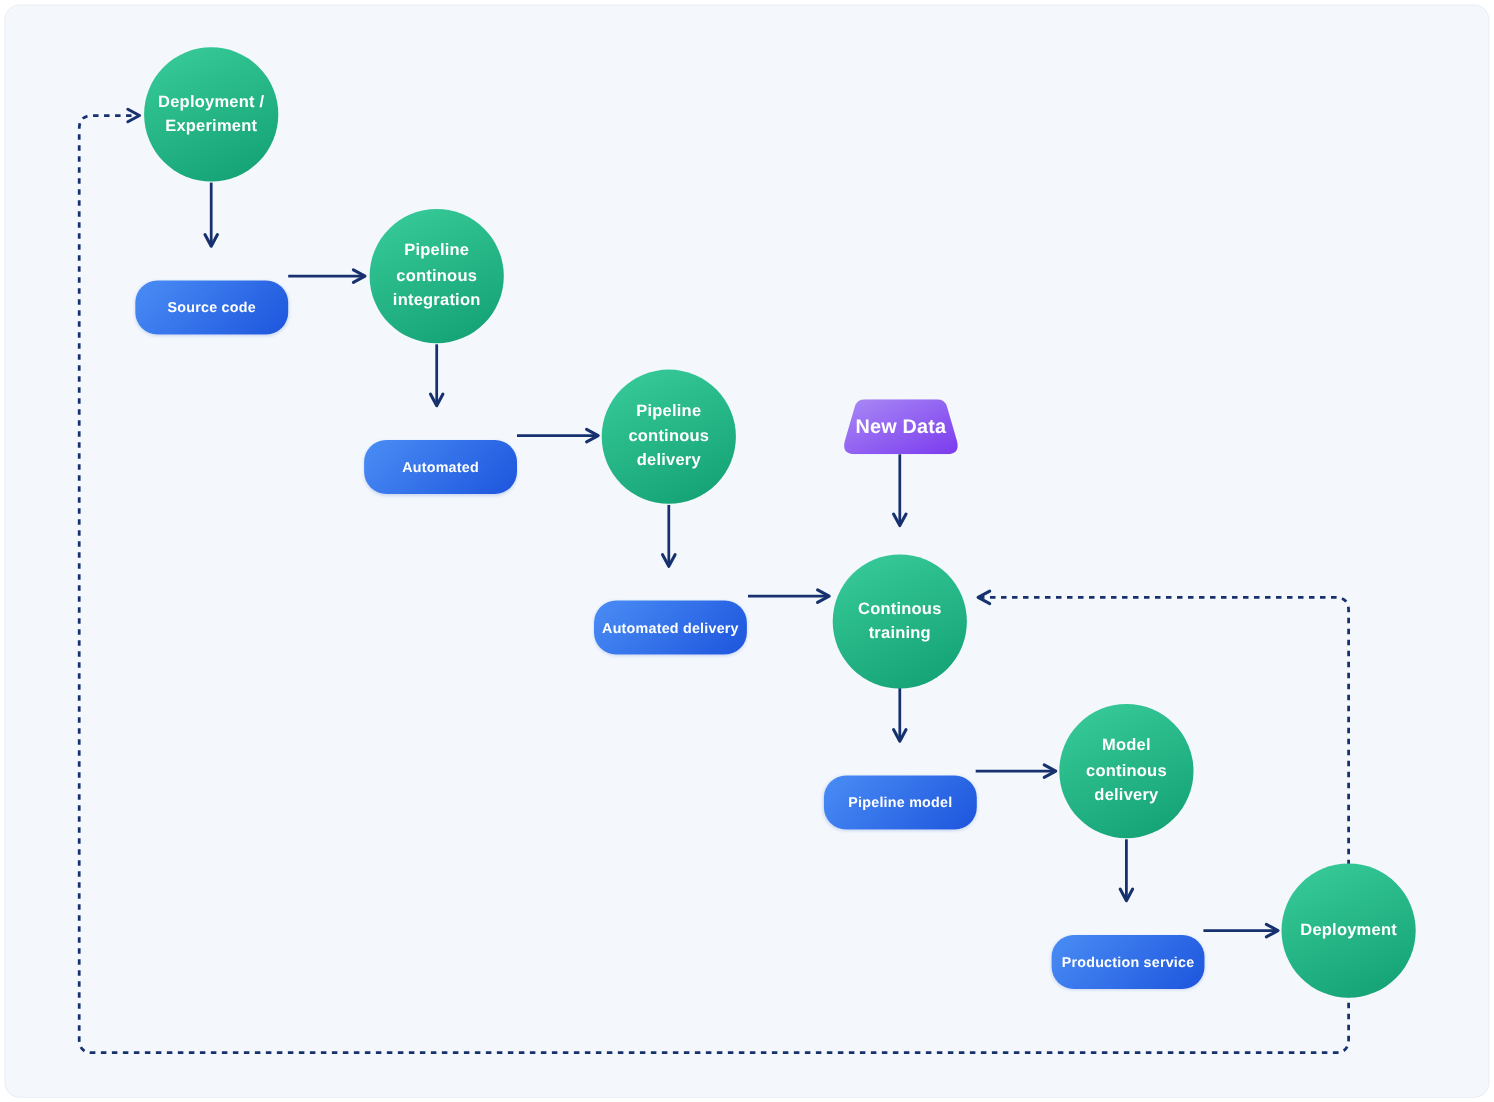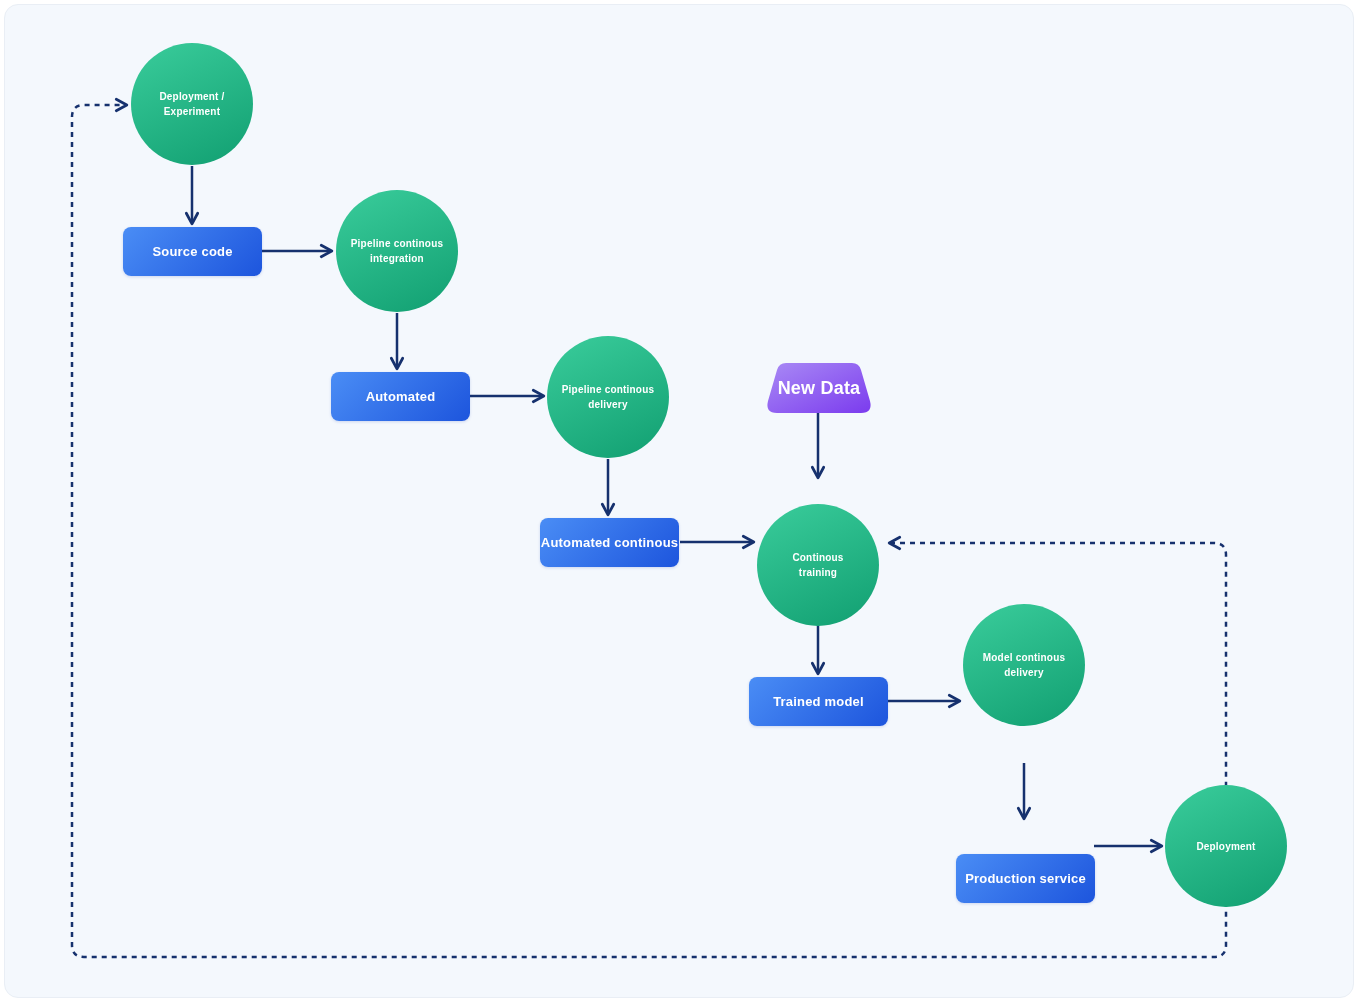--- a/index.html
+++ b/index.html
@@ -60,29 +60,30 @@
   .node .label {
     white-space: pre-line;
     line-height: 1.5;
     letter-spacing: 0.2px;
     font-weight: 600;
   }
   .node.circle {
     width: 122px; height: 122px;
     border-radius: 50%;
     background: linear-gradient(155deg, var(--circle-gradient-start) 10%, var(--circle-gradient-end) 95%);
-    font-size: 10px;
+    font-size: 15px;
     padding: 6px;
   }
   .node.rect {
     width: 139px; height: 49px;
-    border-radius: 8px;
+    border-radius: 20px;
     background: linear-gradient(135deg, var(--rect-gradient-start), var(--rect-gradient-end));
     font-size: 13px;
     box-shadow: 0 1px 3px rgba(30, 64, 175, 0.18);
+    margin-top: 28px;
   }
   .node.trap {
     width: 110px; height: 50px;
     background: transparent;
     font-size: 18px;
   }
   .node.trap .trap-shape {
     position: absolute;
     left: 0; top: 0;
     width: 110px; height: 50px;
@@ -92,22 +93,22 @@
   
   #n-deployment        { left: 131px; top: 43px;  }
   #n-source-code       { left: 123px; top: 227px; }
   #n-pipeline-ci       { left: 336px; top: 190px; }
   #n-packages          { left: 331px; top: 372px; }
   #n-pipeline-cd       { left: 547px; top: 336px; }
   #n-new-data          { left: 764px; top: 363px; }
   #n-automated-pipeline{ left: 540px; top: 518px; }
   #n-continuous-training{ left: 757px; top: 504px; }
   #n-trained-model     { left: 749px; top: 677px; }
-  #n-model-cd          { left: 963px; top: 604px; }
-  #n-production-service{ left: 956px; top: 854px; }
+  #n-model-cd          { left: 963px; top: 640px; }
+  #n-production-service{ left: 956px; top: 822px; }
   #n-monitoring        { left: 1165px; top: 785px; }
 </style>
 </head>
 <body>
 
 <div class="canvas"></div>
 
 <svg class="connectors" xmlns="http://www.w3.org/2000/svg">
   <defs>
     <marker id="chev" viewBox="0 0 10 10" refX="7.5" refY="5" markerWidth="6.5" markerHeight="6.5" orient="auto-start-reverse">
@@ -159,30 +160,30 @@
 </div>
 
 <div class="node trap" id="n-new-data">
   <svg class="trap-shape" viewBox="0 0 110 50" xmlns="http://www.w3.org/2000/svg">
     <path d="M 22 0 L 88 0 Q 95 0 97 7 L 106 38 Q 109 50 97 50 L 13 50 Q 1 50 4 38 L 13 7 Q 15 0 22 0 Z" fill="url(#trapGrad)"></path>
   </svg>
   <span class="label">New Data</span>
 </div>
 
 <div class="node rect" id="n-automated-pipeline">
-  <span class="label">Automated continous</span>
+  <span class="label">Automated delivery</span>
 </div>
 
 <div class="node circle" id="n-continuous-training">
   <span class="label">Continous
 training</span>
 </div>
 
 <div class="node rect" id="n-trained-model">
-  <span class="label">Trained model</span>
+  <span class="label">Pipeline model</span>
 </div>
 
 <div class="node circle" id="n-model-cd">
   <span class="label">Model continous
 delivery</span>
 </div>
 
 <div class="node rect" id="n-production-service">
   <span class="label">Production service</span>
 </div>

